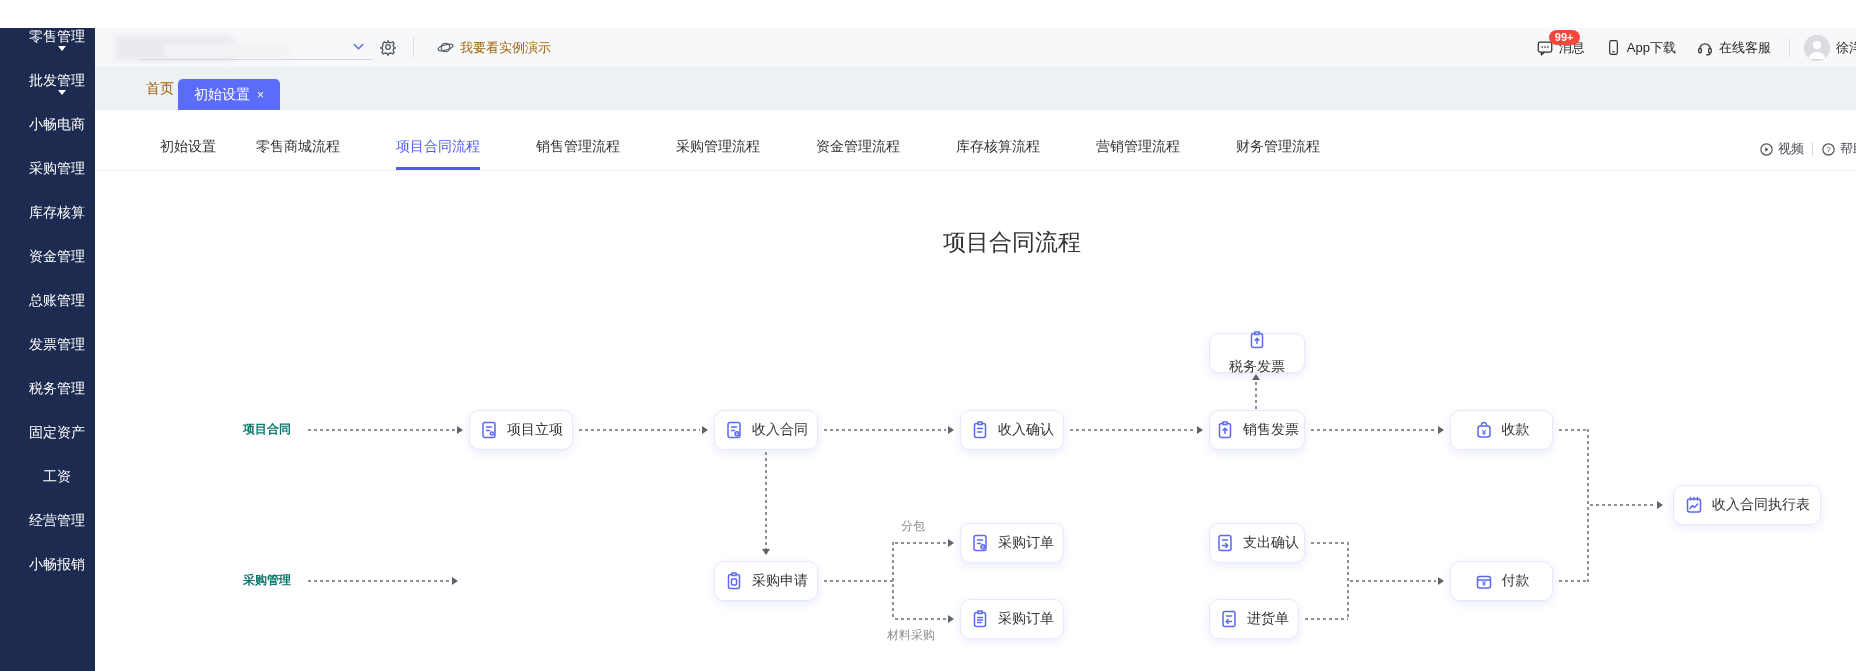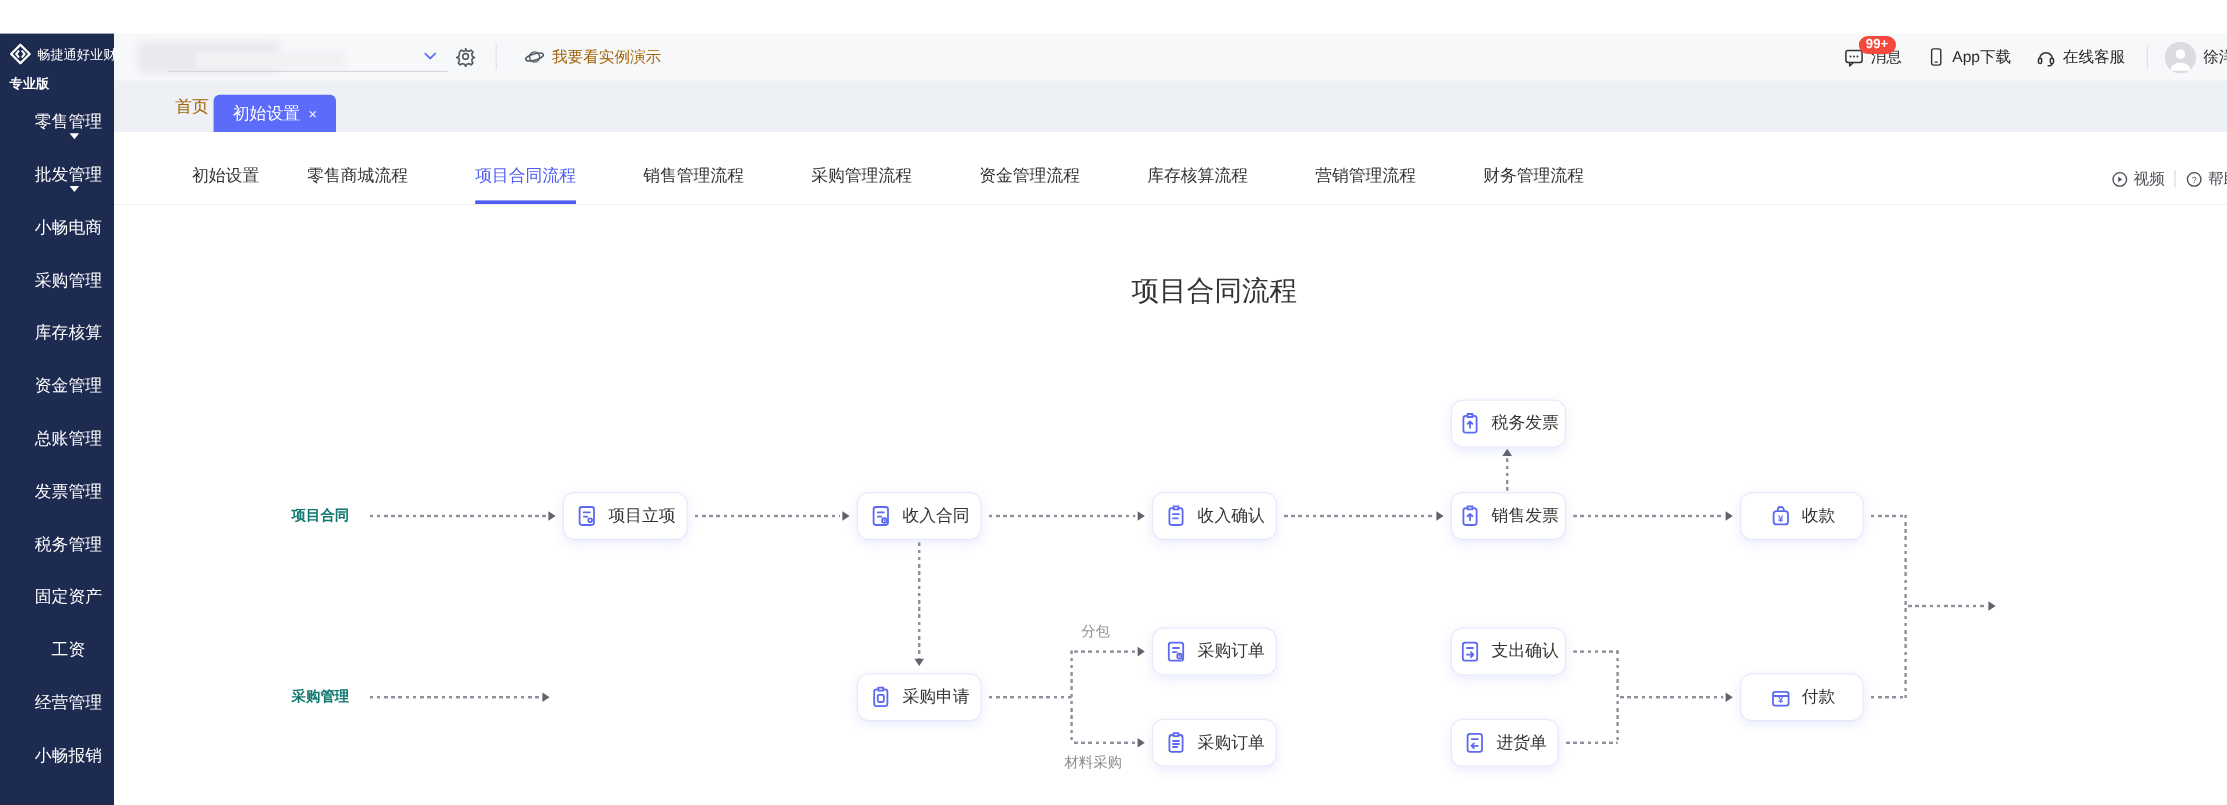--- a/index.html
+++ b/index.html
@@ -91,32 +91,20 @@
   svg { display:block; }
 </style>
 </head>
 <body>
 
 <div class="top-strip"></div>
 
 <div class="app">
 
   <div class="sidebar">
-    <div class="logo-block">
-      <div class="logo-row">
-        <span class="logo-mark">
-          <svg width="22" height="22" viewBox="0 0 20 20" fill="none" stroke="#fff" stroke-width="1.8">
-            <path d="M3 10l7-7 7 7-7 7z" stroke-linejoin="round"></path>
-            <path d="M8.6 7.8L6.8 10l1.8 2.2M11.4 7.8L13.2 10l-1.8 2.2" stroke-width="1.5" stroke-linecap="round"></path>
-          </svg>
-        </span>
-        <span class="brand-name">畅捷通好业财</span>
-      </div>
-      <div class="edition">专业版</div>
-    </div>
     <div class="side-menu">
       <div class="side-item">
           <span>零售管理</span>
           <span class="caret"></span>
         </div>
       <div class="side-item">
           <span>批发管理</span>
           <span class="caret"></span>
         </div>
       <div class="side-item">
@@ -357,21 +345,21 @@
           <span class="nicon">
             <svg width="20" height="20" viewBox="0 0 20 20" fill="none" stroke="#5b6af0" stroke-width="1.5">
                 <rect x="4.5" y="3.5" width="11" height="14" rx="2"></rect>
                 <path d="M8 2h4v2.5H8z" fill="#fff"></path>
                 <path d="M10 13.5V8.5M8 10.2l2-2 2 2" stroke-linecap="round" stroke-linejoin="round"></path>
               </svg>
           </span>
           <span>销售发票</span>
         </div>
 
-        <div class="node" style="left:1114px;top:162px;width:96px;">
+        <div class="node" style="left:1114px;top:162px;width:96px;flex-direction:column;">
           <span class="nicon">
             <svg width="20" height="20" viewBox="0 0 20 20" fill="none" stroke="#5b6af0" stroke-width="1.5">
                 <rect x="4.5" y="3.5" width="11" height="14" rx="2"></rect>
                 <path d="M8 2h4v2.5H8z" fill="#fff"></path>
                 <path d="M10 13.5V8.5M8 10.2l2-2 2 2" stroke-linecap="round" stroke-linejoin="round"></path>
               </svg>
           </span>
           <span>税务发票</span>
         </div>
 
@@ -379,20 +367,30 @@
           <span class="nicon">
             <svg width="20" height="20" viewBox="0 0 20 20" fill="none" stroke="#5b6af0" stroke-width="1.5">
                 <rect x="4" y="6" width="12" height="11" rx="2.5"></rect>
                 <path d="M7.5 6V4.8a2.3 2.3 0 012.3-2.3h.4a2.3 2.3 0 012.3 2.3V6"></path>
                 <text x="10" y="14.6" font-size="8" text-anchor="middle" fill="#5b6af0" stroke="none" font-weight="bold">¥</text>
               </svg>
           </span>
           <span>收款</span>
         </div>
 
+        <div class="node" style="left:1578px;top:314px;width:148px;">
+          <span class="nicon">
+            <svg width="20" height="20" viewBox="0 0 20 20" fill="none" stroke="#5b6af0" stroke-width="1.5">
+                <rect x="3.5" y="4" width="13" height="13" rx="2"></rect>
+                <path d="M6.5 2.5V5M10 2.5V5M13.5 2.5V5" stroke-linecap="round"></path>
+                <path d="M6 13.5l2.4-3 2 2 3.2-3.5" stroke-linecap="round" stroke-linejoin="round"></path>
+              </svg>
+          </span>
+          <span>收入合同执行表</span>
+        </div>
 
         <div class="node" style="left:865px;top:352px;width:104px;">
           <span class="nicon">
             <svg width="20" height="20" viewBox="0 0 20 20" fill="none" stroke="#5b6af0" stroke-width="1.5">
                 <rect x="4" y="2.5" width="12" height="15" rx="2"></rect>
                 <path d="M7.5 7h5M7.5 10.5h3" stroke-linecap="round"></path>
                 <circle cx="13" cy="13.8" r="2"></circle>
                 <path d="M13 12.8v1l.8.5" stroke-width="1.1"></path>
               </svg>
           </span>

